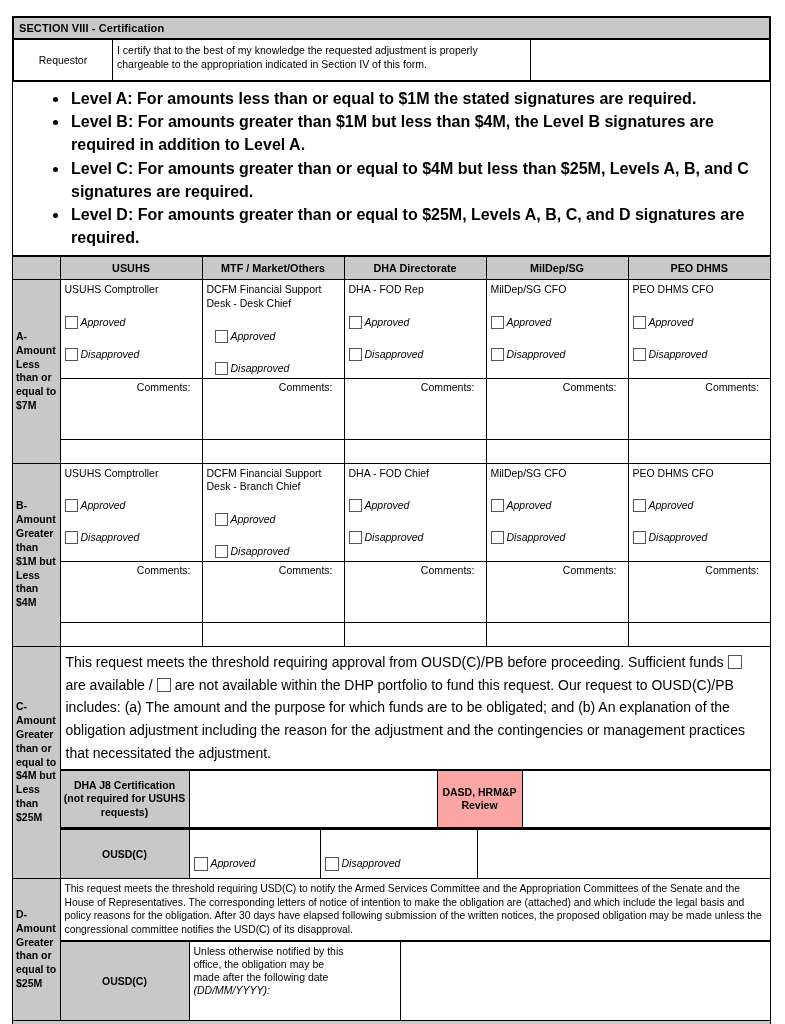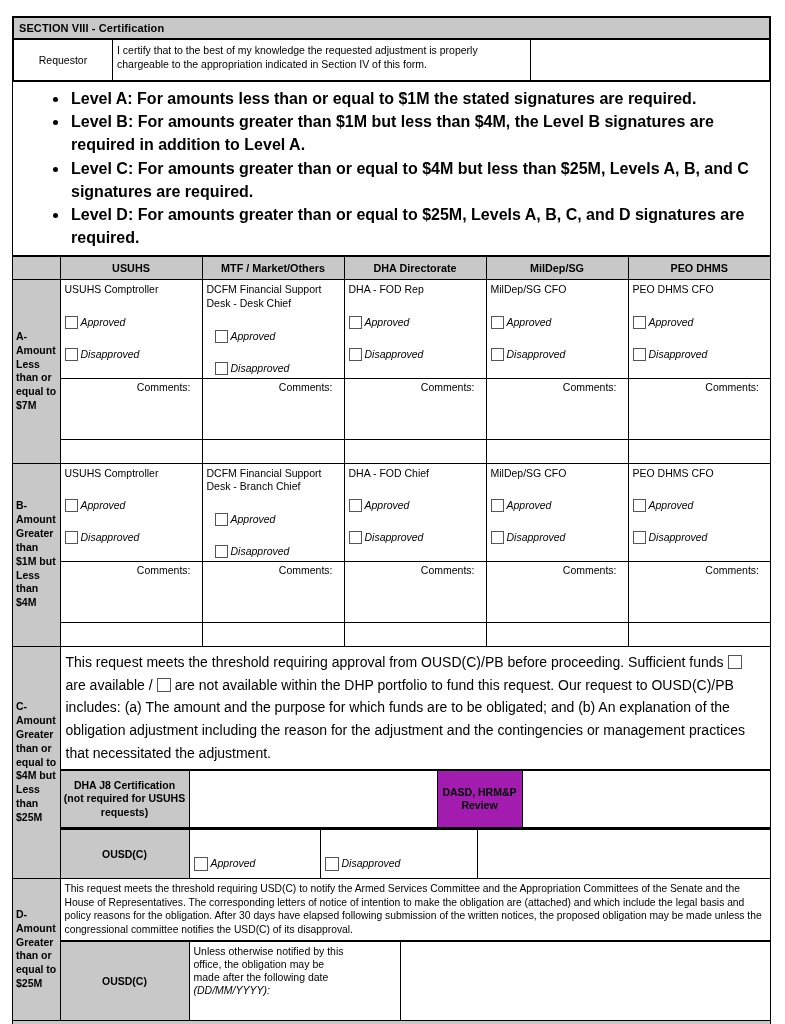--- a/index.html
+++ b/index.html
@@ -45,21 +45,21 @@
   .cblbl{ font-size:10.5px; line-height:1;}
   .comcell{ height:56px; padding:2px 11px;text-align:right;}
   .spacer td{ height:19px;}
 
   
   .ctext{ padding:4px 5px 5px 5px; line-height:1.62; font-size:14px;}
   .inlinecb{ display:inline-block; width:12px; height:12px; border:1px solid #555; background:#fff; vertical-align:-2px; margin:0 4px;}
 
   .subtbl td{ font-size:10.5px;}
   .j8{ width:122px; background:#c8c8c8; text-align:center; font-weight:bold; vertical-align:middle; line-height:1.3; padding:4px 3px;}
-  .dasd{ width:78px; background:#a21caf; text-align:center; font-weight:bold; vertical-align:middle; line-height:1.3; padding:4px 3px;}
+  .dasd{ width:78px; background:#fca5a5; text-align:center; font-weight:bold; vertical-align:middle; line-height:1.3; padding:4px 3px;}
   .ousd{ width:122px; background:#c8c8c8; text-align:center; font-weight:bold; vertical-align:middle; padding:13px 3px;margin-top:39px;}
   .chkcell{ padding:5px 4px; vertical-align:middle;}
   .dtext{ line-height:1.32; font-size:10.3px; padding:3px 4px;}
   .dnote{ line-height:1.26; padding:3px 4px; width:202px;}
   .ital{ font-style:italic;}
 
   
   .addhdr{ background:#c8c8c8; text-align:center; font-weight:bold; font-size:10.8px; padding:2px;}
   .addbox{ height:192px; background:#fff;}
 </style>

